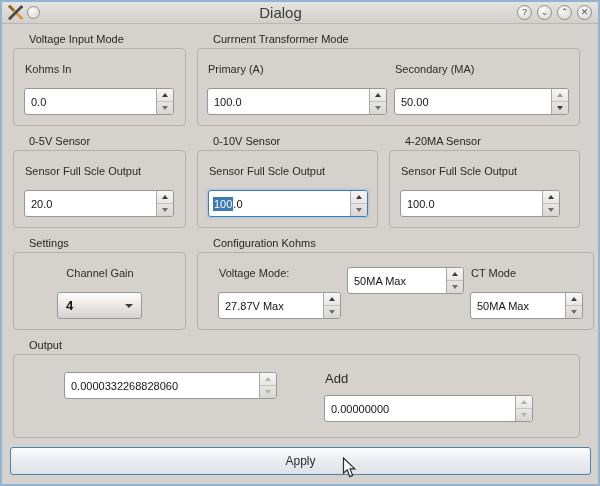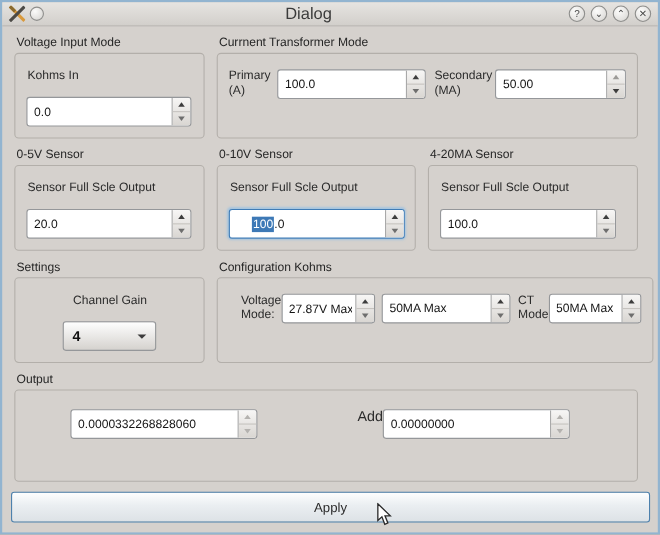--- a/index.html
+++ b/index.html
@@ -14,53 +14,53 @@
   .tb-title{flex:1;text-align:center;font-size:15px;color:#3b3b3b;}
   .tb-btns{display:flex;gap:5px;margin-right:2px;}
   .tb-btn{width:15px;height:15px;border-radius:50%;border:1px solid #8f8f8d;box-sizing:border-box;
     background:radial-gradient(circle at 35% 30%,#fcfcfb,#d6d4d1);
     font-size:9px;line-height:13px;text-align:center;color:#4a4a4a;cursor:default;}
   
   .row{margin:0 18px 8px 11px;}
   .row1,.row3{display:grid;grid-template-columns:173px 1fr;gap:11px;}
   .row2{display:grid;grid-template-columns:173px 181px 1fr;gap:11px;}
   .content{padding-top:8px;}
-  .group-label{font-size:11px;color:#262626;margin:0 0 2px 2px;line-height:14px;}
+  .group-label{font-size:11px;color:#262626;margin:0 0 2px 16px;line-height:14px;}
   .group-box{height:78px;border:1px solid #b3afaa;border-radius:4px;box-sizing:border-box;
     padding:14px 10px 0 10px;}
   .tall{height:84px;padding-top:17px;}
   .field-label{font-size:11px;color:#2b2b2b;margin:0 0 12px 1px;line-height:13px;}
   .big-label{font-size:13px;margin-bottom:10px;}
   
   .spin{display:flex;height:27px;box-sizing:border-box;border:1px solid #95979a;border-radius:3px;
     background:#fff;overflow:hidden;}
   .spin input{border:none;outline:none;flex:1;min-width:0;padding:0 3px 0 6px;font-size:11px;
     font-family:inherit;color:#141414;background:transparent;}
-  .spin-text{flex:1;display:flex;align-items:center;padding-left:20px;font-size:11px;color:#141414;}
+  .spin-text{flex:1;display:flex;align-items:center;padding-left:4px;font-size:11px;color:#141414;}
   .sel{background:#3d79b6;color:#fff;padding:1px 1px;}
   .spin-btns{width:16px;display:flex;flex-direction:column;border-left:1px solid #a9a9a9;
     background:linear-gradient(#f7f6f5,#d9d6d2);flex:0 0 auto;}
   .spin-btn{flex:1;display:flex;align-items:center;justify-content:center;cursor:default;}
   .spin-btn.up{border-bottom:1px solid #c6c3bf;}
   .tri{width:0;height:0;display:block;}
   .tri.up{border-left:3px solid transparent;border-right:3px solid transparent;border-bottom:4px solid #3d3d3d;}
   .tri.dn{border-left:3px solid transparent;border-right:3px solid transparent;border-top:4px solid #6e6e6e;}
   .disabled .tri.up{border-bottom-color:#b4b2af;}
   .disabled .tri.dn{border-top-color:#b4b2af;}
   .focused{border:1px solid #3f7cb6;box-shadow:0 0 2px 1px #a5c4de;}
   
   .center-col{display:flex;flex-direction:column;align-items:center;}
   .combo{width:85px;height:27px;box-sizing:border-box;border:1px solid #95979a;border-radius:3px;
     background:linear-gradient(#fefefe,#d5d2ce);display:flex;align-items:center;padding:0 8px;}
   .combo-value{flex:1;font-size:13px;font-weight:bold;color:#111;}
   .combo-arrow{width:0;height:0;border-left:4px solid transparent;border-right:4px solid transparent;
     border-top:4px solid #3c3c3c;}
   
   .fields{display:flex;}
-  .f{display:flex;flex-direction:row;}
+  .f{display:flex;flex-direction:column;}
   
   .apply-row{margin:9px 7px 0 8px;}
   .apply-btn{display:block;width:100%;height:28px;box-sizing:border-box;border:1px solid #4d81ad;
     border-radius:3px;background:linear-gradient(#fdfefe,#eaeef1 45%,#dde2e6);
     font-family:inherit;font-size:12px;color:#2b2b2b;cursor:default;}
   .cursor{position:absolute;left:340px;top:455px;z-index:20;pointer-events:none;}
 </style>
 </head>
 <body>
 

